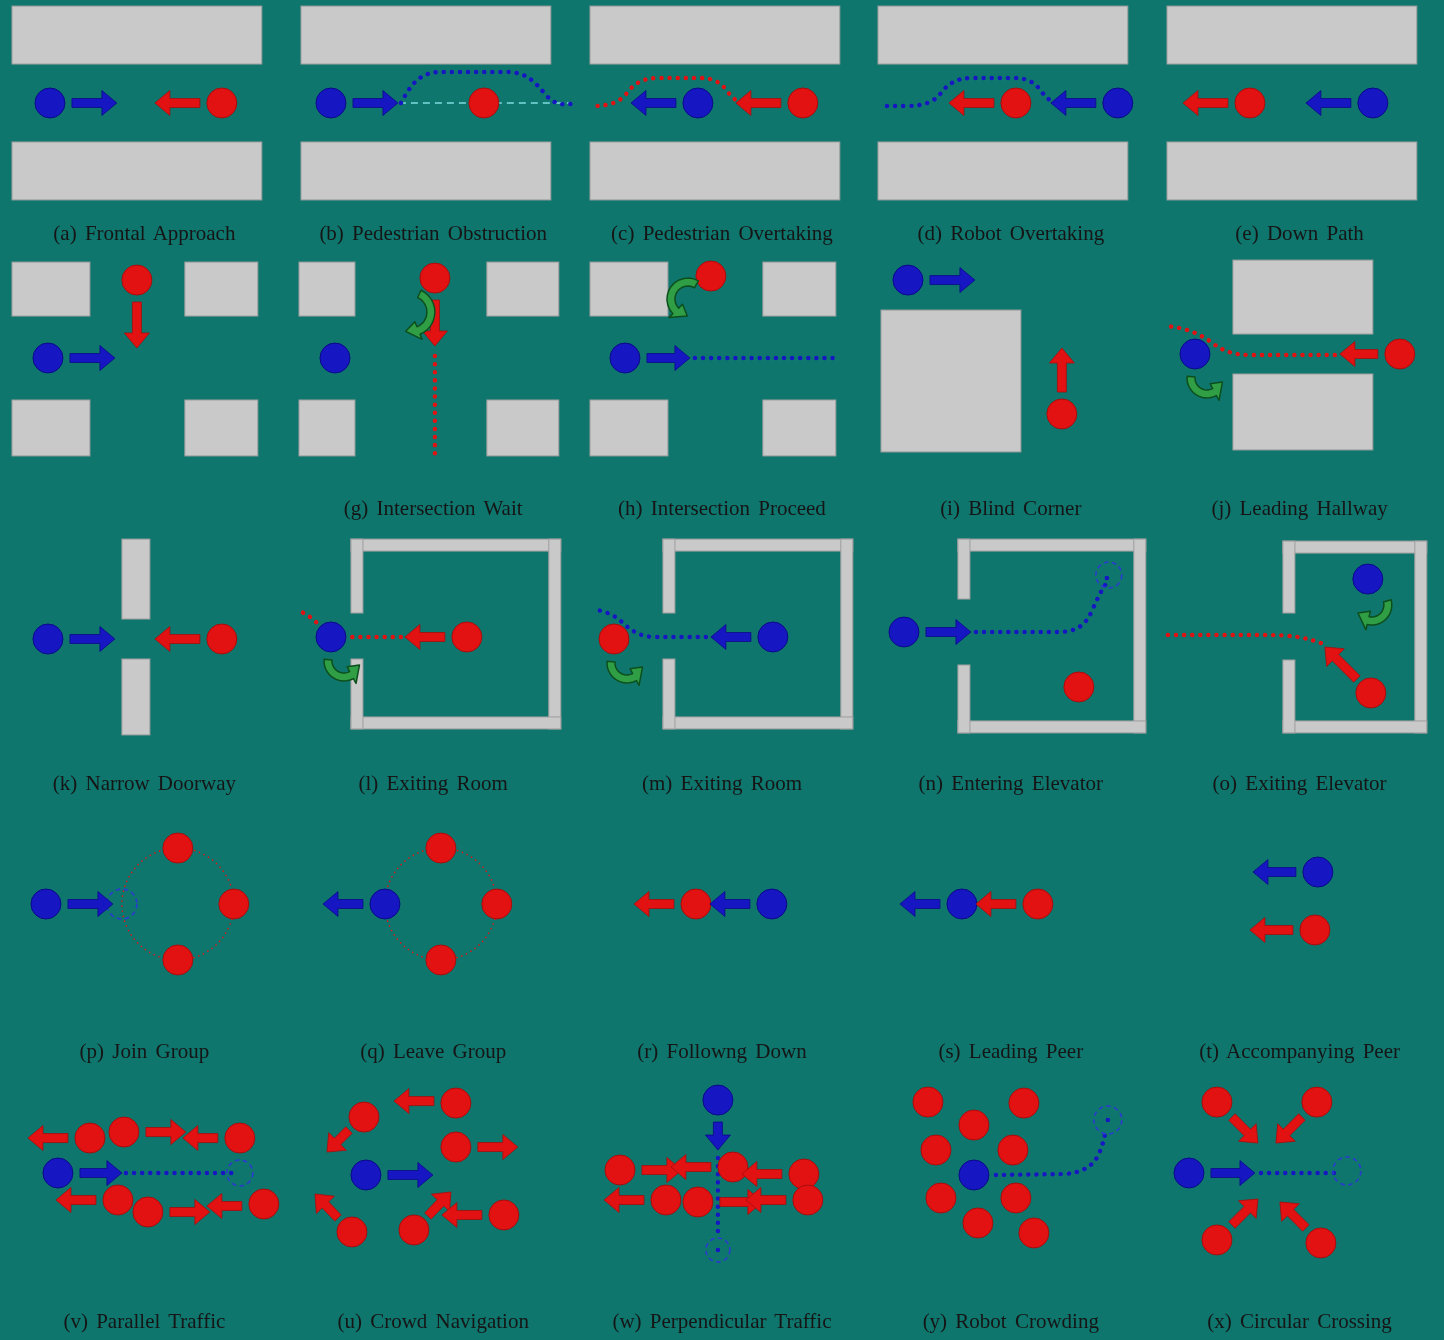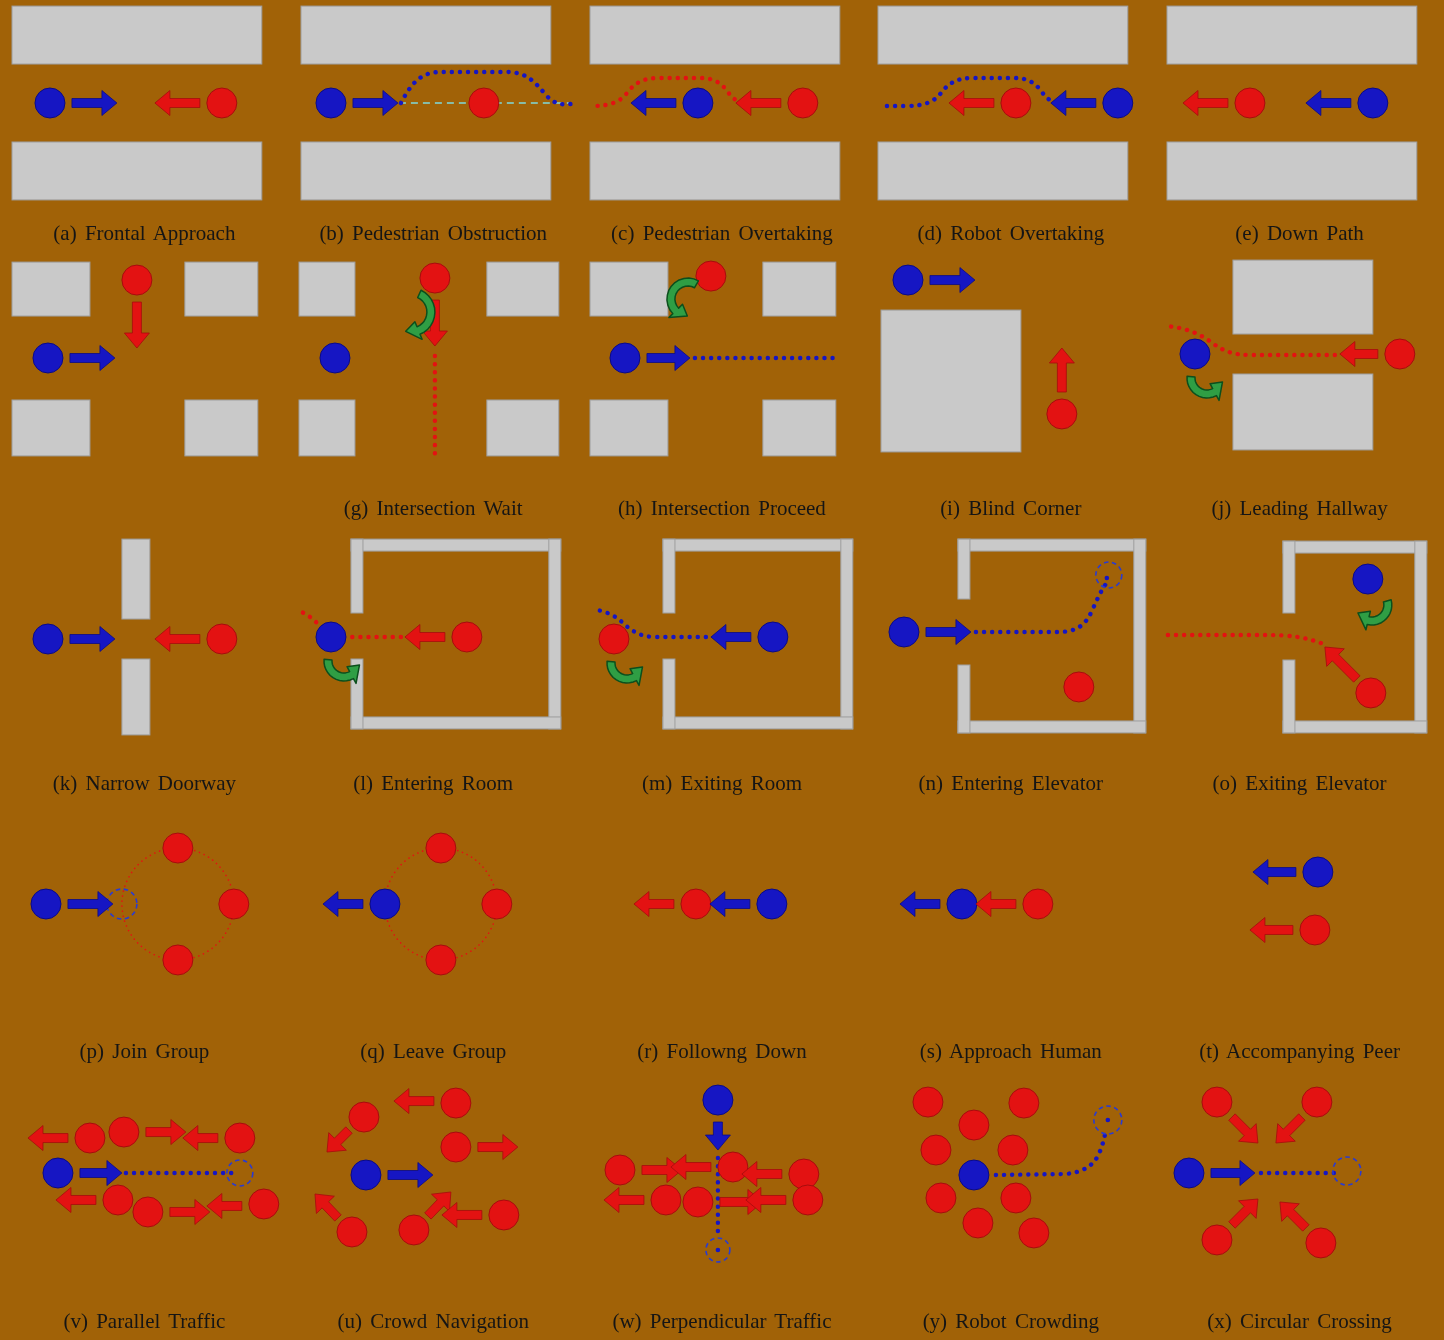--- a/index.html
+++ b/index.html
@@ -1,17 +1,17 @@
 <!DOCTYPE html>
 <html><head>
 <meta charset="utf-8">
 <style>
   html,body{margin:0;padding:0;background:#ffffff;}
   .fig{
-    width:1444px;height:1340px;background:#a16207;margin:0 auto;
+    width:1444px;height:1340px;background:#0f766e;margin:0 auto;
     display:grid;grid-template-columns:repeat(5,1fr);
     grid-template-rows:252px 275px 275px 268px 270px;
     font-family:"Liberation Serif", serif;
   }
   .cell{display:flex;flex-direction:column;align-items:center;justify-content:flex-start;overflow:hidden;}
   .cell svg{display:block;width:100%;}
   .r1 svg{height:216px}.r2 svg{height:239px}.r3 svg{height:239px}.r4 svg{height:232px}.r5 svg{height:234px}
   .cap{
     height:34px;display:flex;align-items:center;justify-content:center;
     font-size:21px;color:#151515;word-spacing:3px;white-space:nowrap;
@@ -160,21 +160,21 @@
         <rect x="260" y="12" width="12" height="190" fill="#c9c9c9" stroke="#9e9e9e" stroke-width="1"></rect>
         <rect x="62" y="190" width="210" height="12" fill="#c9c9c9" stroke="#9e9e9e" stroke-width="1"></rect>
         <rect x="62" y="12" width="12" height="74" fill="#c9c9c9" stroke="#9e9e9e" stroke-width="1"></rect>
         <rect x="62" y="132" width="12" height="70" fill="#c9c9c9" stroke="#9e9e9e" stroke-width="1"></rect>
         <path d="M112,110 L58,110 C44,110 36,104 28,96 C22,90 16,86 10,84" fill="none" stroke="#e31212" stroke-width="4.4" stroke-linecap="round" stroke-dasharray="0.1 8"></path>
         <circle cx="178" cy="110" r="15" fill="#e31212" stroke="#a50d0d" stroke-width="1"></circle>
         <path d="M156.0,105.5L131.0,105.5L131.0,97.5L116.0,110.0L131.0,122.5L131.0,114.5L156.0,114.5Z" fill="#e31212" stroke="#a50d0d" stroke-width="0.8"></path>
         <circle cx="42" cy="110" r="15" fill="#1616c3" stroke="#0a0a86" stroke-width="1"></circle>
         <path d="M35.1,132.3L35.1,135.8L35.7,139.4L37.0,142.7L38.9,145.8L41.2,148.5L44.0,150.7L47.2,152.4L50.6,153.5L54.2,154.0L57.7,153.8L61.2,153.0L64.5,151.6L67.1,156.4L70.5,138.1L58.1,139.7L60.7,144.6L58.7,145.4L56.6,145.9L54.5,146.0L52.4,145.7L50.3,145.0L48.4,144.0L46.7,142.7L45.3,141.1L44.2,139.2L43.4,137.2L43.1,135.1L43.0,133.0Z" fill="#2f9e44" stroke="#0c4f1d" stroke-width="1.5" stroke-linejoin="round"></path>
       </svg>
-      <div class="cap">(l) Entering Room</div>
+      <div class="cap">(l) Exiting Room</div>
     </div>
   <div class="cell r3">
       <svg viewBox="0 0 289 239" preserveAspectRatio="xMidYMid meet">
         <rect x="85" y="12" width="190" height="12" fill="#c9c9c9" stroke="#9e9e9e" stroke-width="1"></rect>
         <rect x="263" y="12" width="12" height="190" fill="#c9c9c9" stroke="#9e9e9e" stroke-width="1"></rect>
         <rect x="85" y="190" width="190" height="12" fill="#c9c9c9" stroke="#9e9e9e" stroke-width="1"></rect>
         <rect x="85" y="12" width="12" height="74" fill="#c9c9c9" stroke="#9e9e9e" stroke-width="1"></rect>
         <rect x="85" y="132" width="12" height="70" fill="#c9c9c9" stroke="#9e9e9e" stroke-width="1"></rect>
         <path d="M128,110 L78,110 C62,110 54,104 45,96 C38,89 28,84 14,82" fill="none" stroke="#1616c3" stroke-width="4.4" stroke-linecap="round" stroke-dasharray="0.1 8"></path>
         <circle cx="195" cy="110" r="15" fill="#1616c3" stroke="#0a0a86" stroke-width="1"></circle>
@@ -248,21 +248,21 @@
       </svg>
       <div class="cap">(r) Followng Down</div>
     </div>
   <div class="cell r4">
       <svg viewBox="0 0 289 232" preserveAspectRatio="xMidYMid meet">
         <circle cx="96" cy="102" r="15" fill="#1616c3" stroke="#0a0a86" stroke-width="1"></circle>
         <path d="M74.0,97.5L49.0,97.5L49.0,89.5L34.0,102.0L49.0,114.5L49.0,106.5L74.0,106.5Z" fill="#1616c3" stroke="#0a0a86" stroke-width="0.8"></path>
         <circle cx="172" cy="102" r="15" fill="#e31212" stroke="#a50d0d" stroke-width="1"></circle>
         <path d="M150.0,97.5L125.0,97.5L125.0,89.5L110.0,102.0L125.0,114.5L125.0,106.5L150.0,106.5Z" fill="#e31212" stroke="#a50d0d" stroke-width="0.8"></path>
       </svg>
-      <div class="cap">(s) Approach Human</div>
+      <div class="cap">(s) Leading Peer</div>
     </div>
   <div class="cell r4">
       <svg viewBox="0 0 289 232" preserveAspectRatio="xMidYMid meet">
         <circle cx="163" cy="70" r="15" fill="#1616c3" stroke="#0a0a86" stroke-width="1"></circle>
         <path d="M141.0,65.5L113.0,65.5L113.0,57.5L98.0,70.0L113.0,82.5L113.0,74.5L141.0,74.5Z" fill="#1616c3" stroke="#0a0a86" stroke-width="0.8"></path>
         <circle cx="160" cy="128" r="15" fill="#e31212" stroke="#a50d0d" stroke-width="1"></circle>
         <path d="M138.0,123.5L110.0,123.5L110.0,115.5L95.0,128.0L110.0,140.5L110.0,132.5L138.0,132.5Z" fill="#e31212" stroke="#a50d0d" stroke-width="0.8"></path>
       </svg>
       <div class="cap">(t) Accompanying Peer</div>
     </div>

